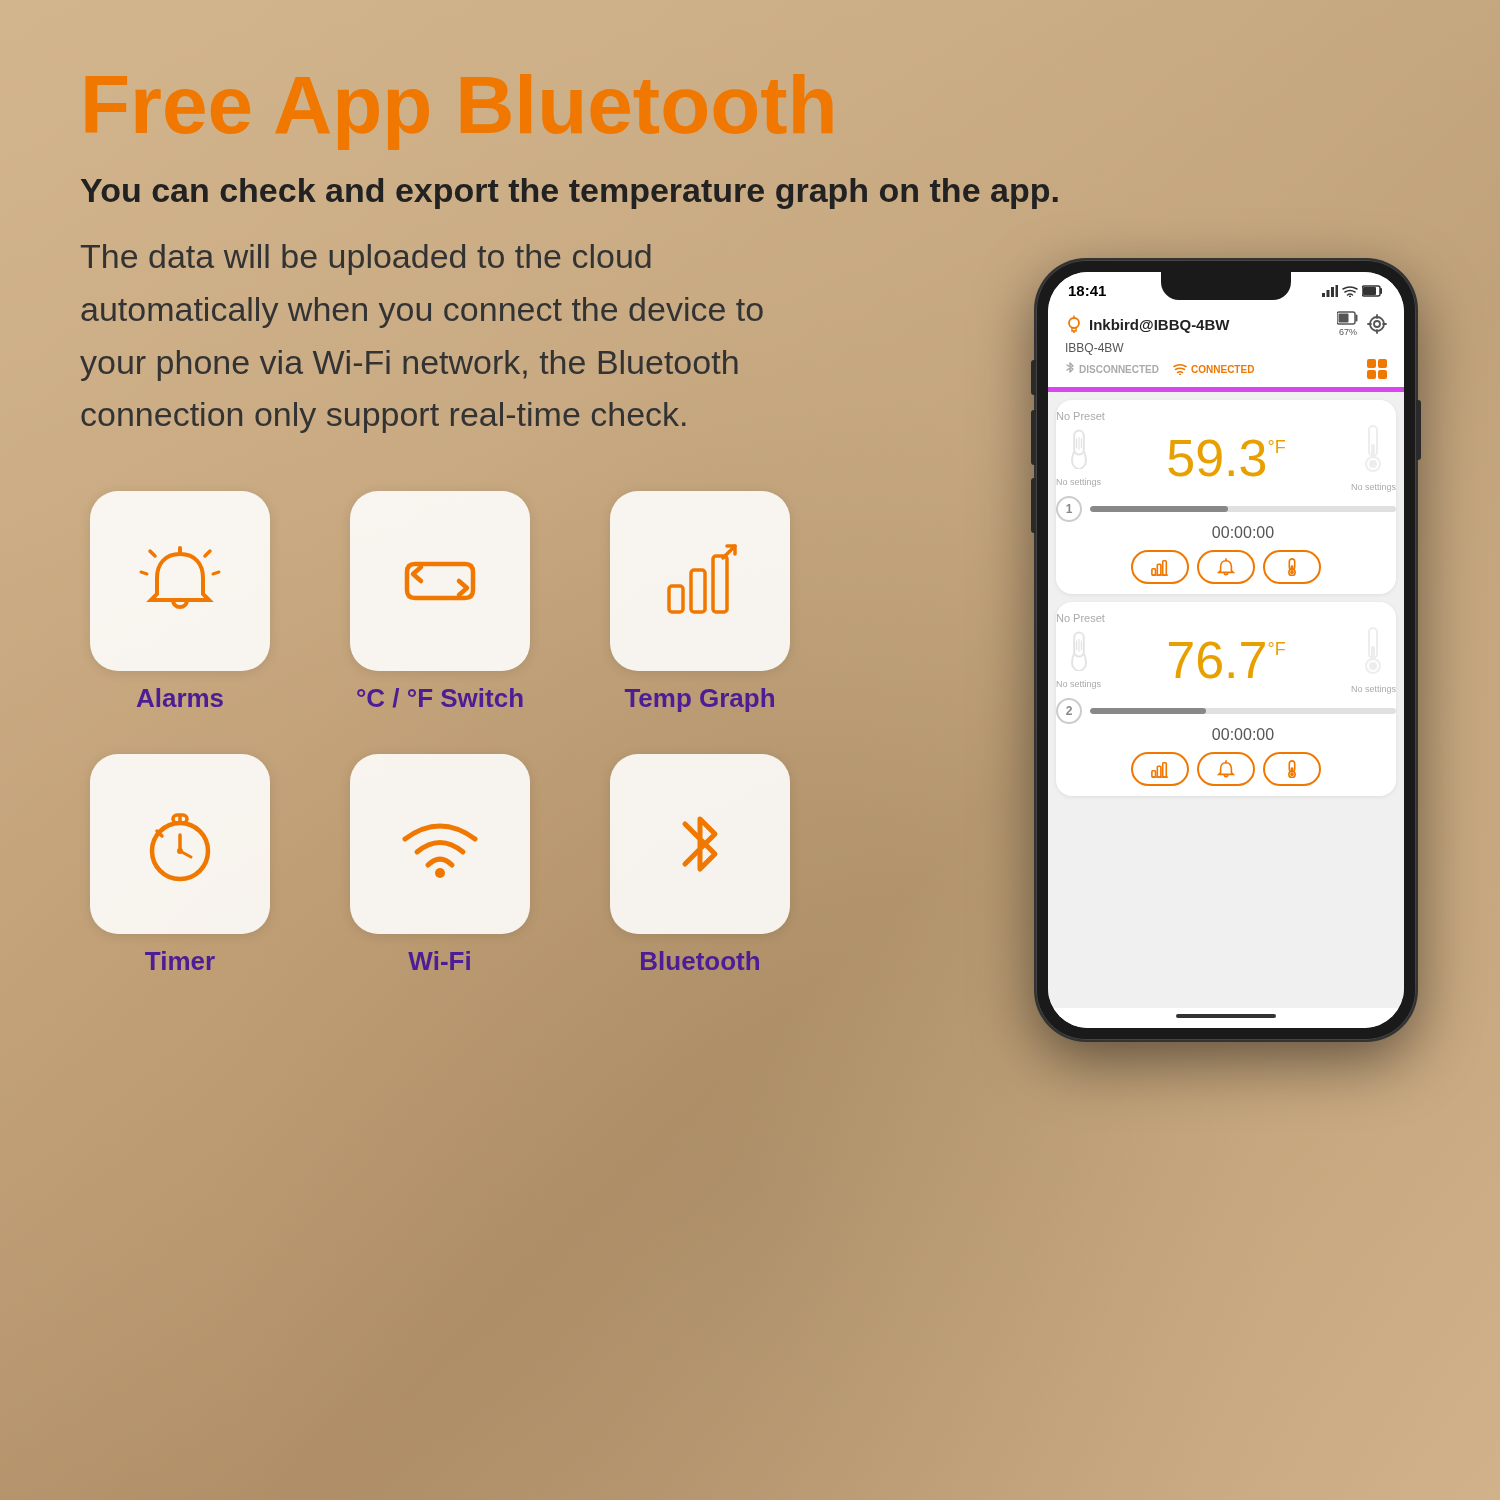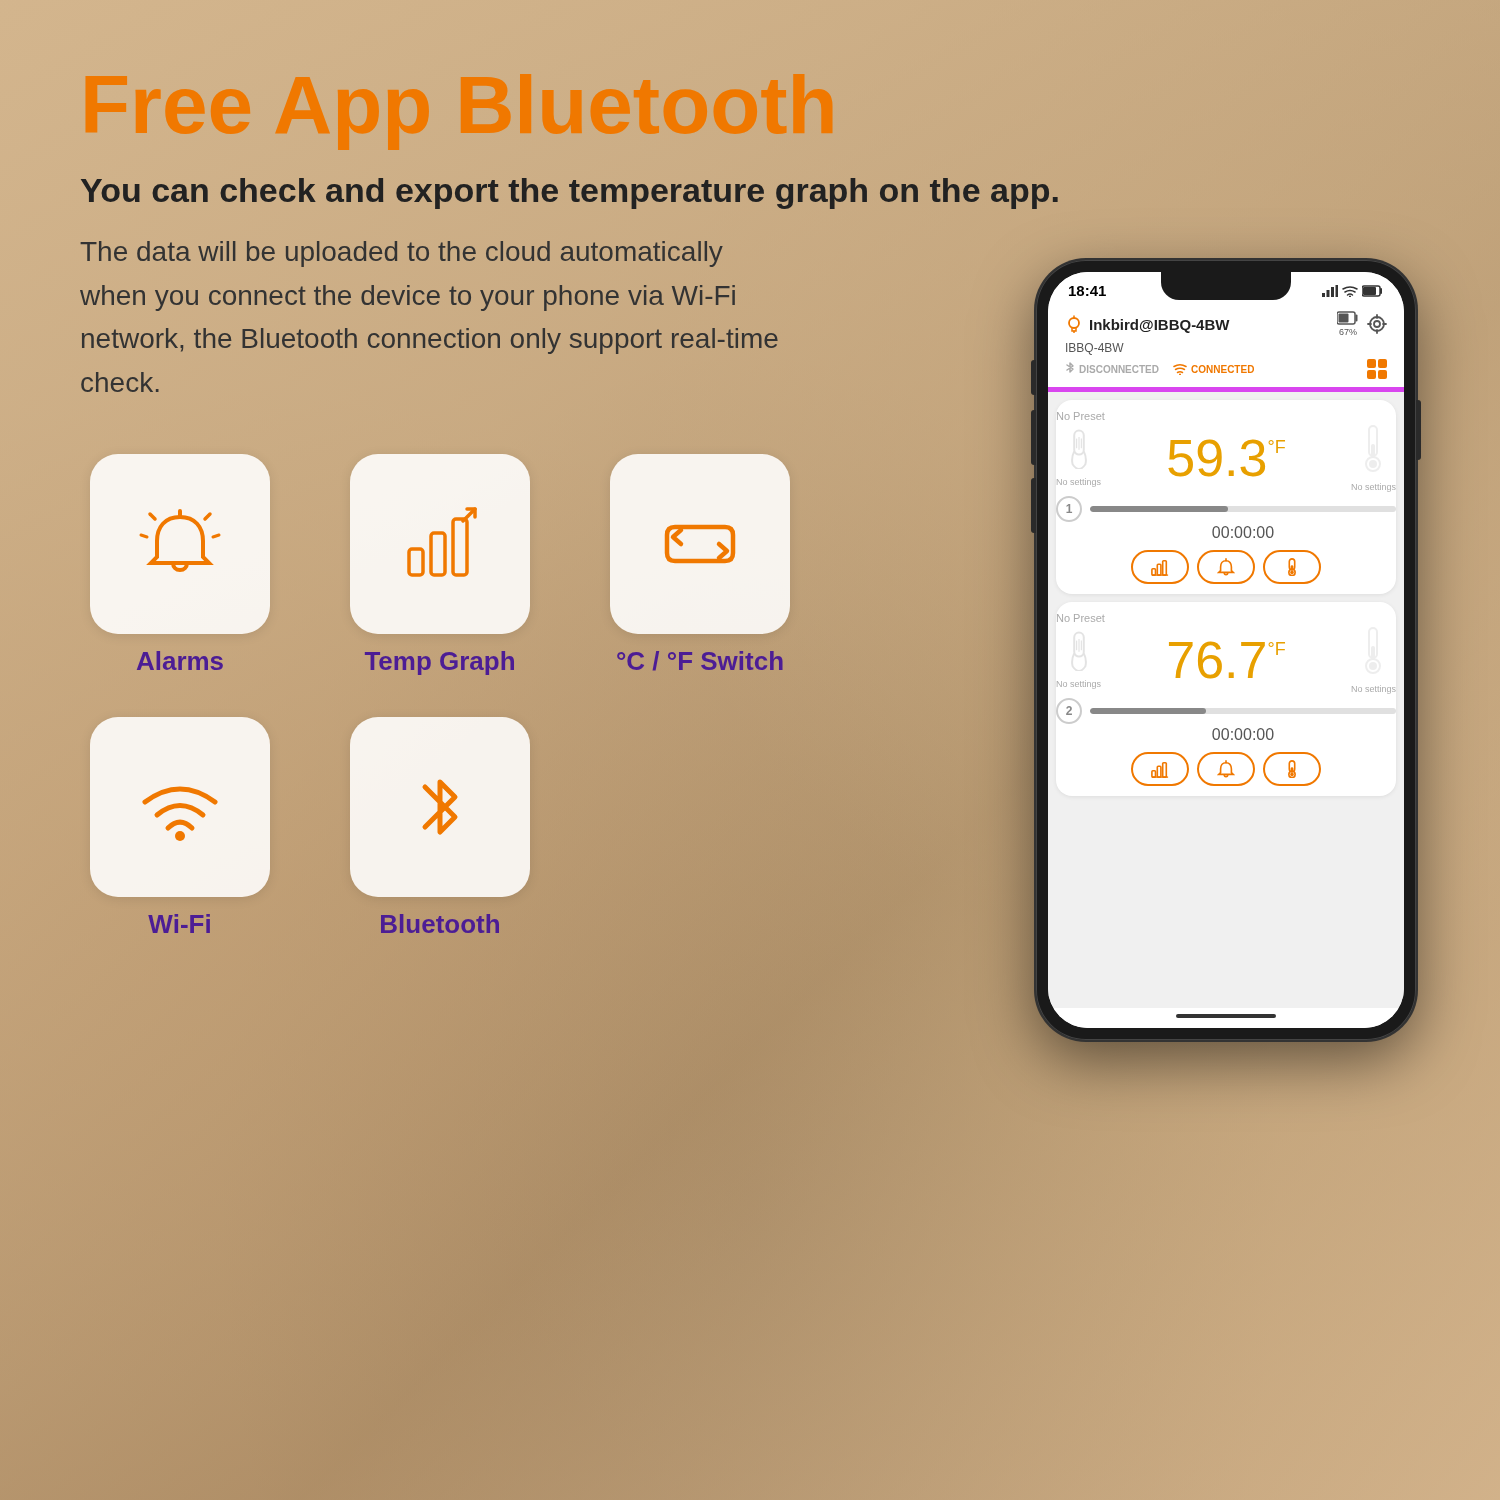--- a/index.html
+++ b/index.html
@@ -55,21 +55,21 @@
 
     .subtitle {
       font-size: 34px;
       font-weight: 700;
       color: #222;
       margin-bottom: 18px;
       line-height: 1.3;
     }
 
     .description {
-      font-size: 28px;
+      font-size: 34px;
       color: #333;
       line-height: 1.55;
       max-width: 700px;
       margin-bottom: 50px;
     }
 
     .features-grid {
       display: grid;
       grid-template-columns: repeat(3, 200px);
       gap: 40px 60px;
@@ -487,45 +487,63 @@
           <line x1="78" y1="38" x2="84" y2="36" stroke="#f07800" stroke-width="3" stroke-linecap="round"></line>
         </svg>
       </div>
       <span class="feature-label">Alarms</span>
     </div>
 
     <div class="feature-item">
       <div class="feature-icon-box">
         <svg viewBox="0 0 90 90" fill="none">
 
+          <path d="M20 28 L70 28 Q78 28 78 36 L78 54 Q78 62 70 62 L20 62 Q12 62 12 54 L12 36 Q12 28 20 28Z" stroke="#f07800" stroke-width="4.5" fill="none"></path>
+
+          <polyline points="26 45 18 38 26 31" stroke="#f07800" stroke-width="4.5" fill="none" stroke-linecap="round" stroke-linejoin="round"></polyline>
+
+          <polyline points="64 45 72 52 64 59" stroke="#f07800" stroke-width="4.5" fill="none" stroke-linecap="round" stroke-linejoin="round"></polyline>
+        </svg>
+      </div>
+      <span class="feature-label">°C / °F Switch</span>
+    </div>
+
+    <div class="feature-item">
+      <div class="feature-icon-box">
+        <svg viewBox="0 0 90 90" fill="none">
+
           <rect x="14" y="50" width="14" height="26" rx="3" stroke="#f07800" stroke-width="3.5" fill="none"></rect>
           <rect x="36" y="34" width="14" height="42" rx="3" stroke="#f07800" stroke-width="3.5" fill="none"></rect>
           <rect x="58" y="20" width="14" height="56" rx="3" stroke="#f07800" stroke-width="3.5" fill="none"></rect>
 
           <line x1="68" y1="22" x2="80" y2="10" stroke="#f07800" stroke-width="3.5" stroke-linecap="round"></line>
           <polyline points="72,10 80,10 80,18" stroke="#f07800" stroke-width="3.5" fill="none" stroke-linecap="round" stroke-linejoin="round"></polyline>
         </svg>
       </div>
       <span class="feature-label">Temp Graph</span>
     </div>
 
     <div class="feature-item">
       <div class="feature-icon-box">
         <svg viewBox="0 0 90 90" fill="none">
 
-          <path d="M20 28 L70 28 Q78 28 78 36 L78 54 Q78 62 70 62 L20 62 Q12 62 12 54 L12 36 Q12 28 20 28Z" stroke="#f07800" stroke-width="4.5" fill="none"></path>
-
-          <polyline points="26 45 18 38 26 31" stroke="#f07800" stroke-width="4.5" fill="none" stroke-linecap="round" stroke-linejoin="round"></polyline>
-
-          <polyline points="64 45 72 52 64 59" stroke="#f07800" stroke-width="4.5" fill="none" stroke-linecap="round" stroke-linejoin="round"></polyline>
+          <circle cx="45" cy="52" r="28" stroke="#f07800" stroke-width="4.5" fill="none"></circle>
+
+          <rect x="38" y="16" width="14" height="8" rx="4" stroke="#f07800" stroke-width="3.5" fill="none"></rect>
+          <line x1="45" y1="16" x2="45" y2="24" stroke="#f07800" stroke-width="3.5"></line>
+
+          <line x1="22" y1="32" x2="27" y2="37" stroke="#f07800" stroke-width="3.5" stroke-linecap="round"></line>
+
+          <line x1="45" y1="52" x2="45" y2="36" stroke="#f07800" stroke-width="3.5" stroke-linecap="round"></line>
+          <line x1="45" y1="52" x2="56" y2="58" stroke="#f07800" stroke-width="3" stroke-linecap="round"></line>
+          <circle cx="45" cy="52" r="3" fill="#f07800"></circle>
         </svg>
       </div>
-      <span class="feature-label">°C / °F Switch</span>
+      <span class="feature-label">Timer</span>
     </div>
-
 
     <div class="feature-item">
       <div class="feature-icon-box">
         <svg viewBox="0 0 90 90" fill="none">
 
           <path d="M10 40 Q45 14 80 40" stroke="#f07800" stroke-width="5" fill="none" stroke-linecap="round"></path>
           <path d="M22 53 Q45 34 68 53" stroke="#f07800" stroke-width="5" fill="none" stroke-linecap="round"></path>
           <path d="M33 66 Q45 54 57 66" stroke="#f07800" stroke-width="5" fill="none" stroke-linecap="round"></path>
 
           <circle cx="45" cy="74" r="5" fill="#f07800"></circle>

